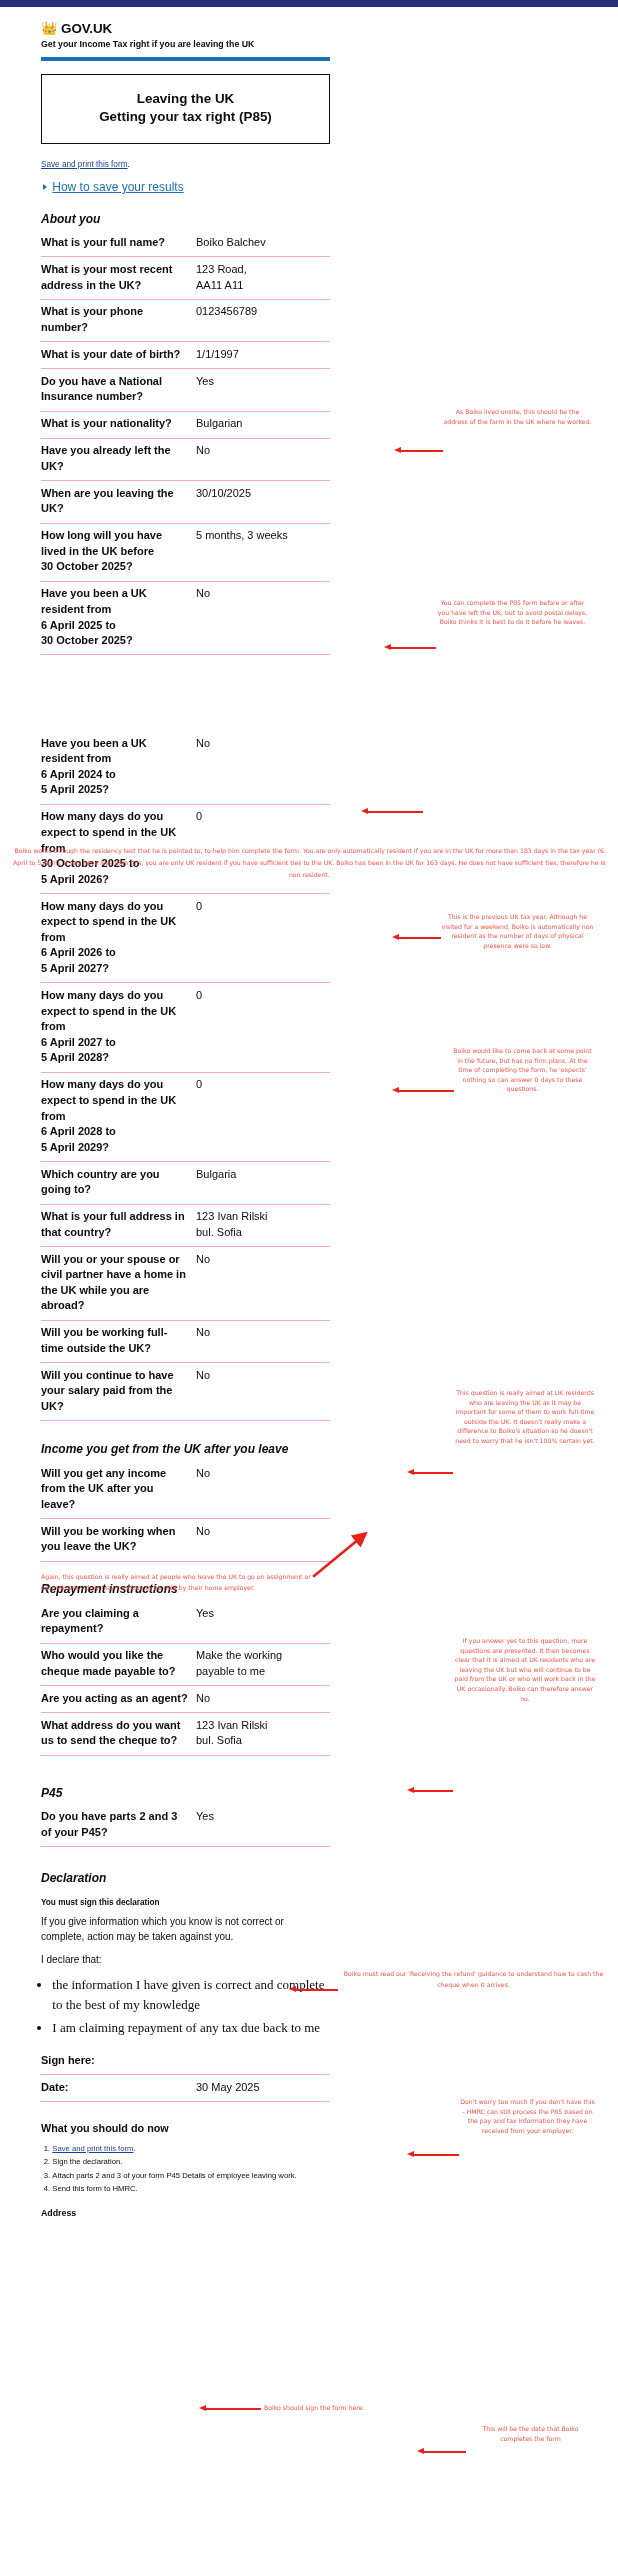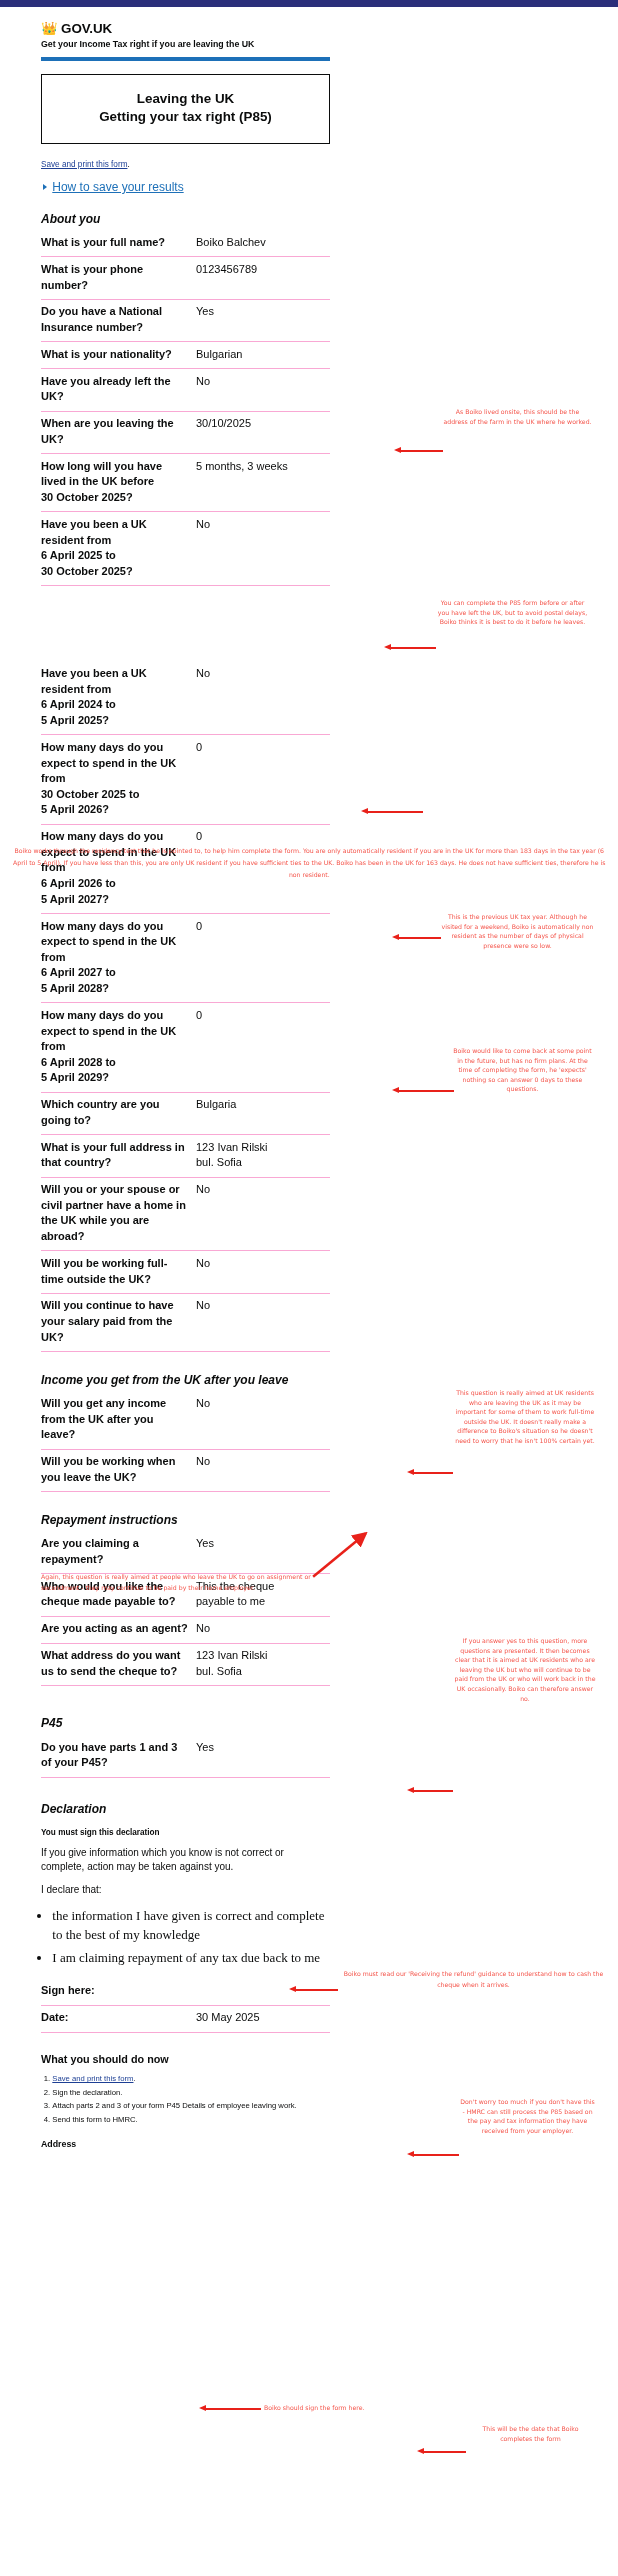--- a/index.html
+++ b/index.html
@@ -245,22 +245,31 @@
       <a class="details-link" href="#">How to save your results</a>
     </div>
 
     <h2 class="section-head">About you</h2>
     <div class="summary-list" id="about-you-list">
         <div class="summary-row">
           <div class="summary-key">What is your full name?</div>
           <div class="summary-val">Boiko Balchev</div>
         </div>
         <div class="summary-row">
+          <div class="summary-key">What is your most recent address in the UK?</div>
+          <div class="summary-val">123 Road,
+AA11 A11</div>
+        </div>
+        <div class="summary-row">
           <div class="summary-key">What is your phone number?</div>
           <div class="summary-val">0123456789</div>
+        </div>
+        <div class="summary-row">
+          <div class="summary-key">What is your date of birth?</div>
+          <div class="summary-val">1/1/1997</div>
         </div>
         <div class="summary-row">
           <div class="summary-key">Do you have a National Insurance number?</div>
           <div class="summary-val">Yes</div>
         </div>
         <div class="summary-row">
           <div class="summary-key">What is your nationality?</div>
           <div class="summary-val">Bulgarian</div>
         </div>
         <div class="summary-row">
@@ -353,38 +362,38 @@
       </div>
 
     <h2 class="section-head spaced-top">Repayment instructions</h2>
     <div class="summary-list" id="repayment-list">
         <div class="summary-row">
           <div class="summary-key">Are you claiming a repayment?</div>
           <div class="summary-val">Yes</div>
         </div>
         <div class="summary-row">
           <div class="summary-key">Who would you like the cheque made payable to?</div>
-          <div class="summary-val">This the cheque
+          <div class="summary-val">Make the working
 payable to me</div>
         </div>
         <div class="summary-row">
           <div class="summary-key">Are you acting as an agent?</div>
           <div class="summary-val">No</div>
         </div>
         <div class="summary-row">
           <div class="summary-key">What address do you want us to send the cheque to?</div>
           <div class="summary-val">123 Ivan Rilski
 bul. Sofia</div>
         </div>
       </div>
 
     <h2 class="section-head" style="margin-top:30px">P45</h2>
     <div class="summary-list" id="p45-list">
         <div class="summary-row">
-          <div class="summary-key">Do you have parts 1 and 3 of your P45?</div>
+          <div class="summary-key">Do you have parts 2 and 3 of your P45?</div>
           <div class="summary-val">Yes</div>
         </div>
       </div>
 
     <h2 class="section-head" style="margin-top:24px">Declaration</h2>
     <h3 class="sub-head">You must sign this declaration</h3>
     <p class="body-text">If you give information which you know is not correct or complete, action may be taken against you.</p>
     <p class="body-text">I declare that:</p>
     <ul class="decl-list" id="decl-items">
         <li>the information I have given is correct and complete to the best of my knowledge</li>

